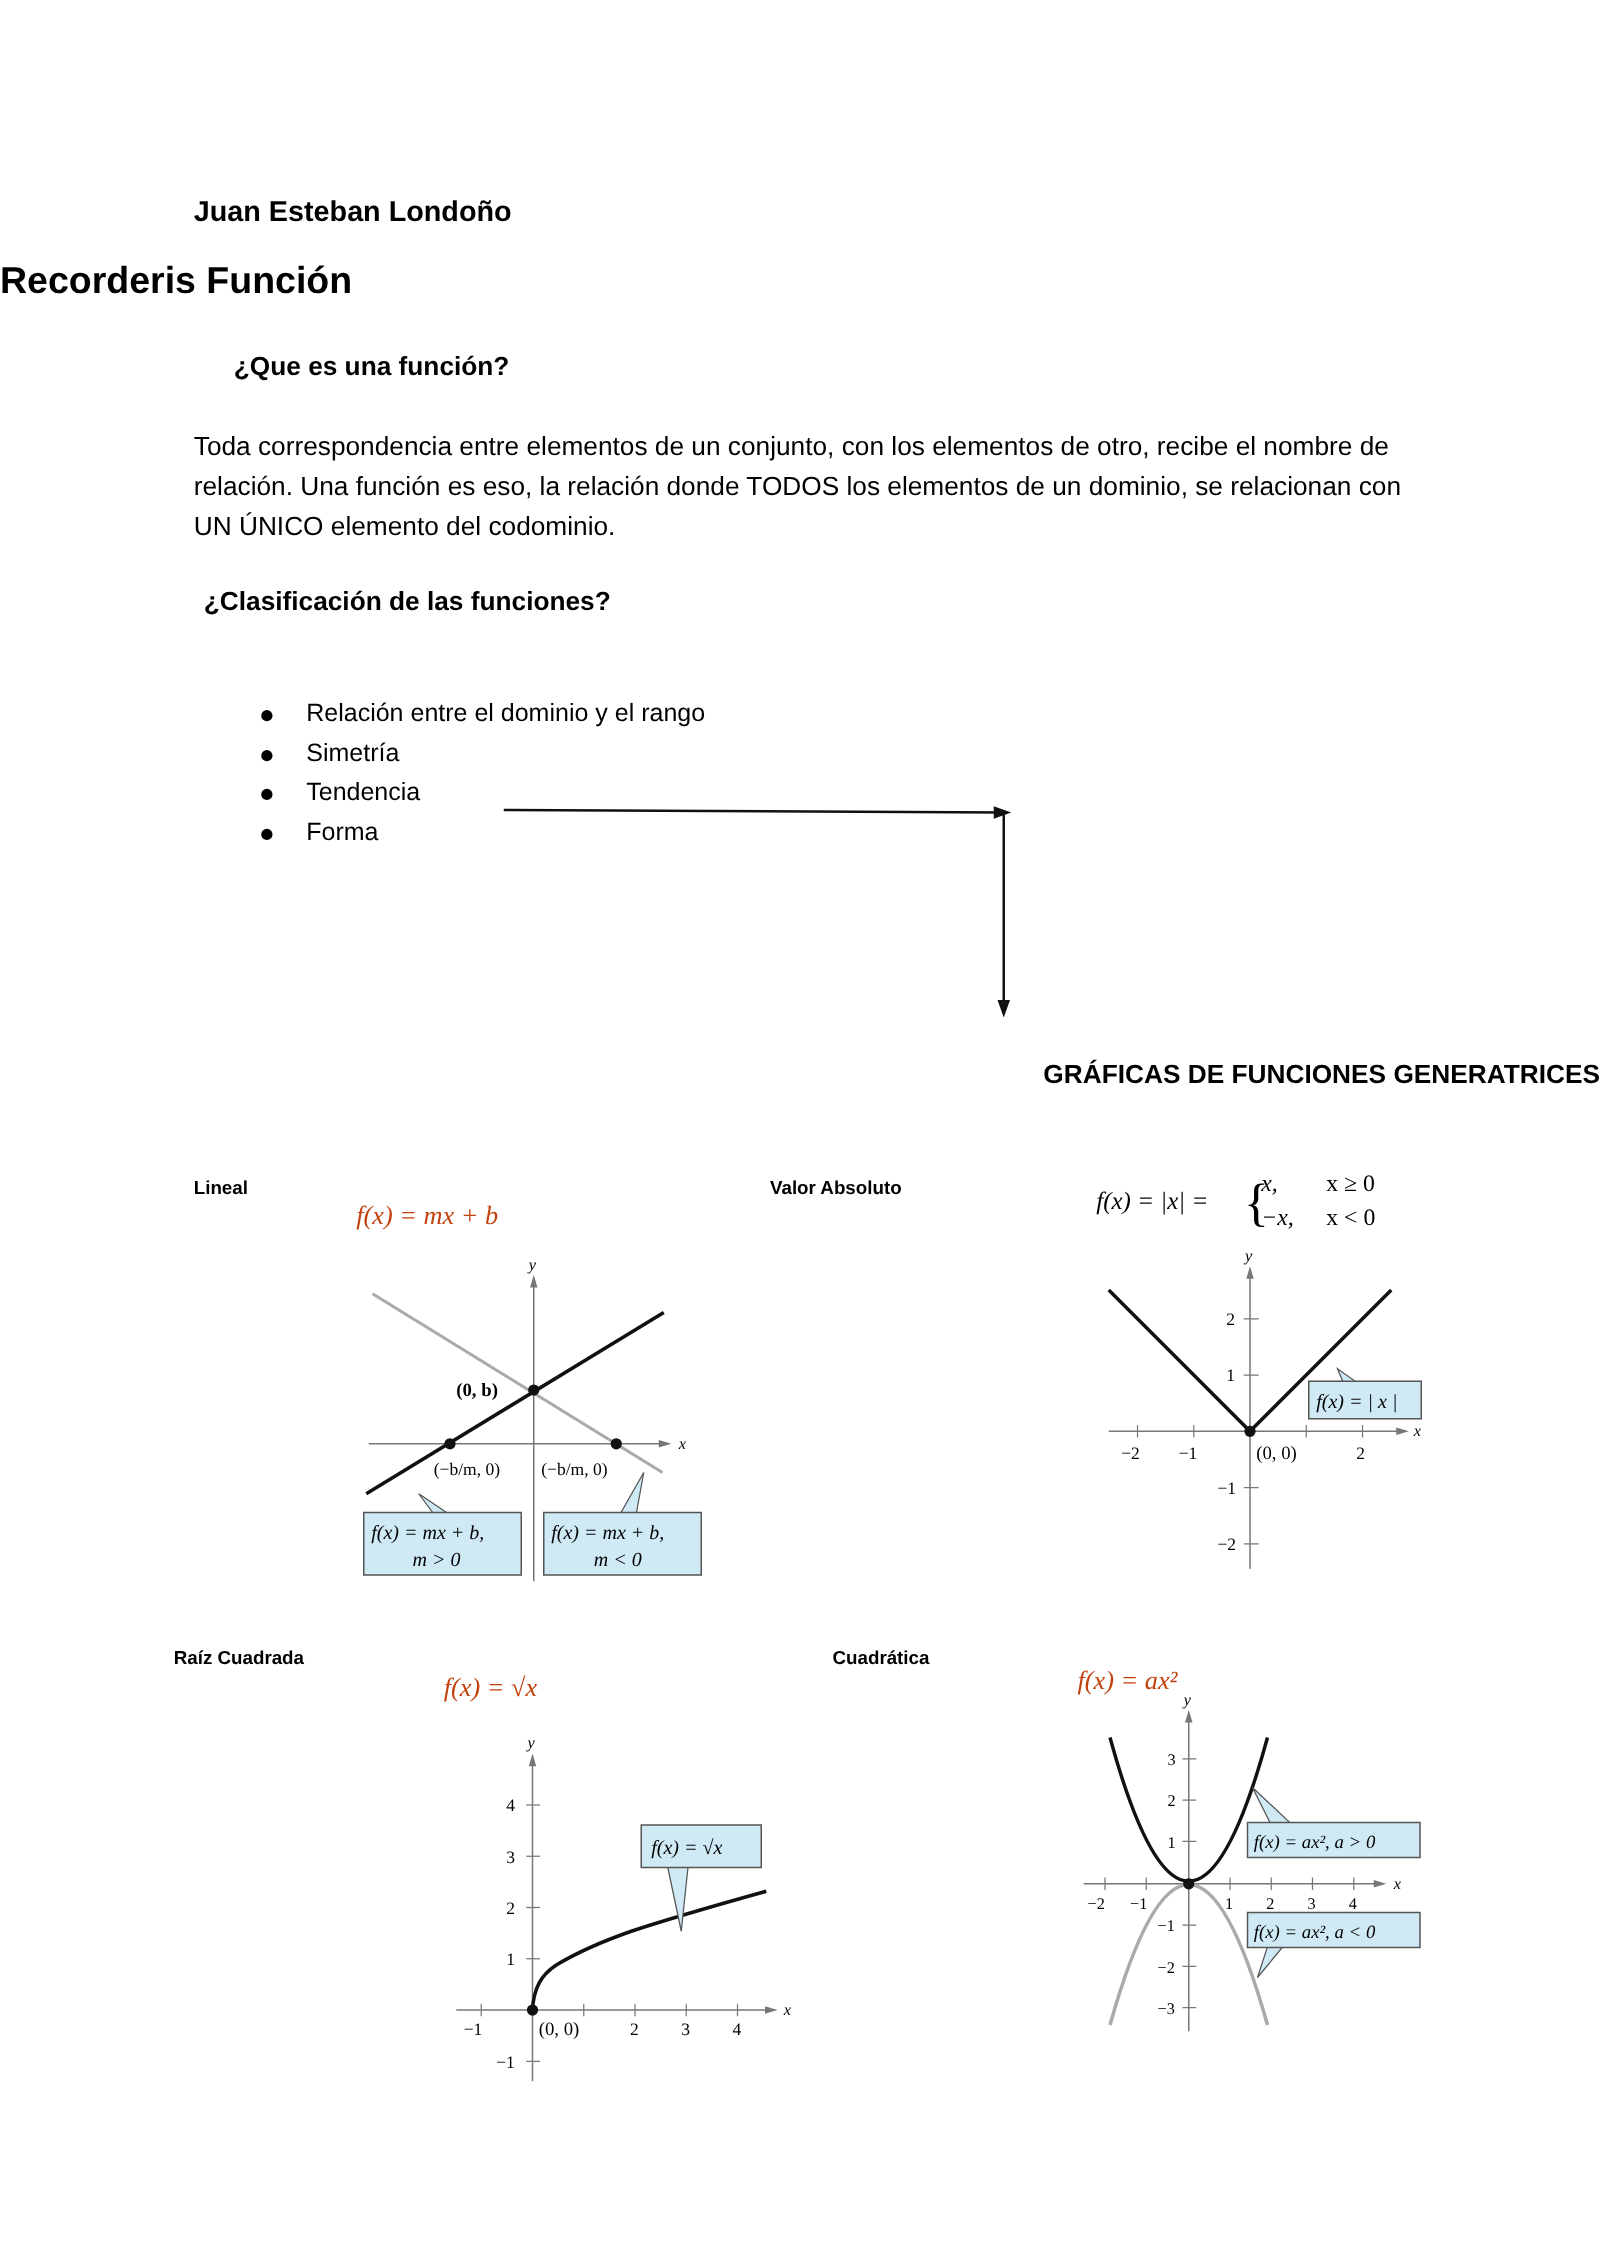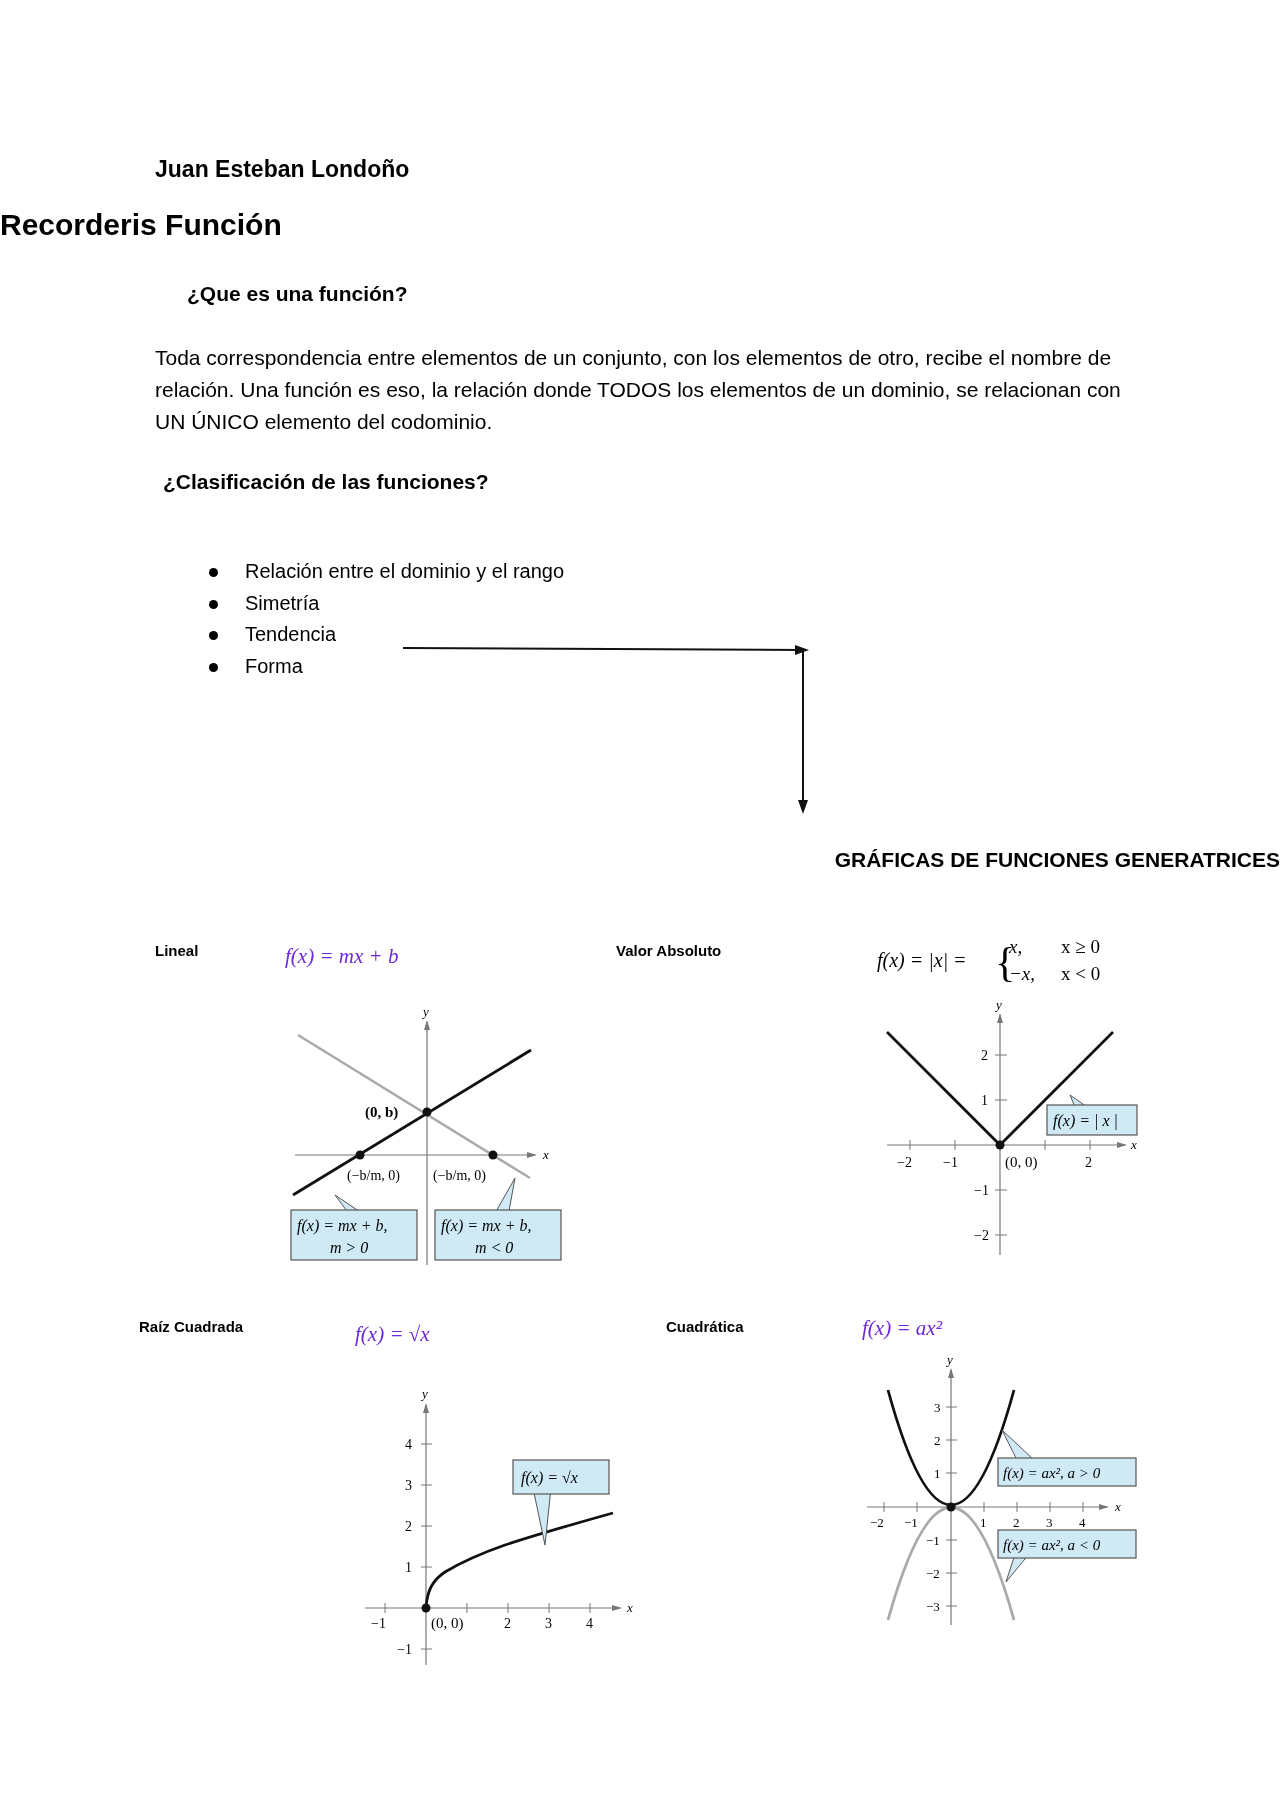--- a/index.html
+++ b/index.html
@@ -7,21 +7,21 @@
   .abs { position:absolute; }
   .author { left:155px; top:156px; font-size:23px; font-weight:bold; }
   .title { left:0; width:1280px; top:208px; text-align:left; font-size:30px; font-weight:bold; }
   .h2 { font-size:21px; font-weight:bold; }
   .para { left:155px; top:342px; width:990px; font-size:21px; line-height:32px; }
   .bullets { left:155px; top:544px; margin:12px; padding:0; list-style:none; font-size:20px; line-height:31.5px; }
   .bullets li { position:relative; padding-left:78px; }
   .bullets li .dot { position:absolute; left:42px; top:12px; width:9px; height:9px; border-radius:50%; background:#000; }
   .section { left:0; width:1280px; top:848px; text-align:right; font-size:21px; font-weight:bold; }
   .glabel { font-size:15px; font-weight:bold; }
-  .formula { font-family:"Liberation Serif", serif; font-size:21px; color:#6d28d9; }
+  .formula { font-family:"Liberation Serif", serif; font-size:21px; color:#c2410c;margin-top:16px; }
   .formula i { font-style:italic; }
   svg text { font-family:"Liberation Serif", serif; }
 </style>
 </head>
 <body>
 
 <div class="abs author">Juan Esteban Londoño</div>
 <div class="abs title">Recorderis Función</div>
 
 <div class="abs h2" style="left:155px; top:282px;margin-left:32px;">¿Que es una función?</div>

